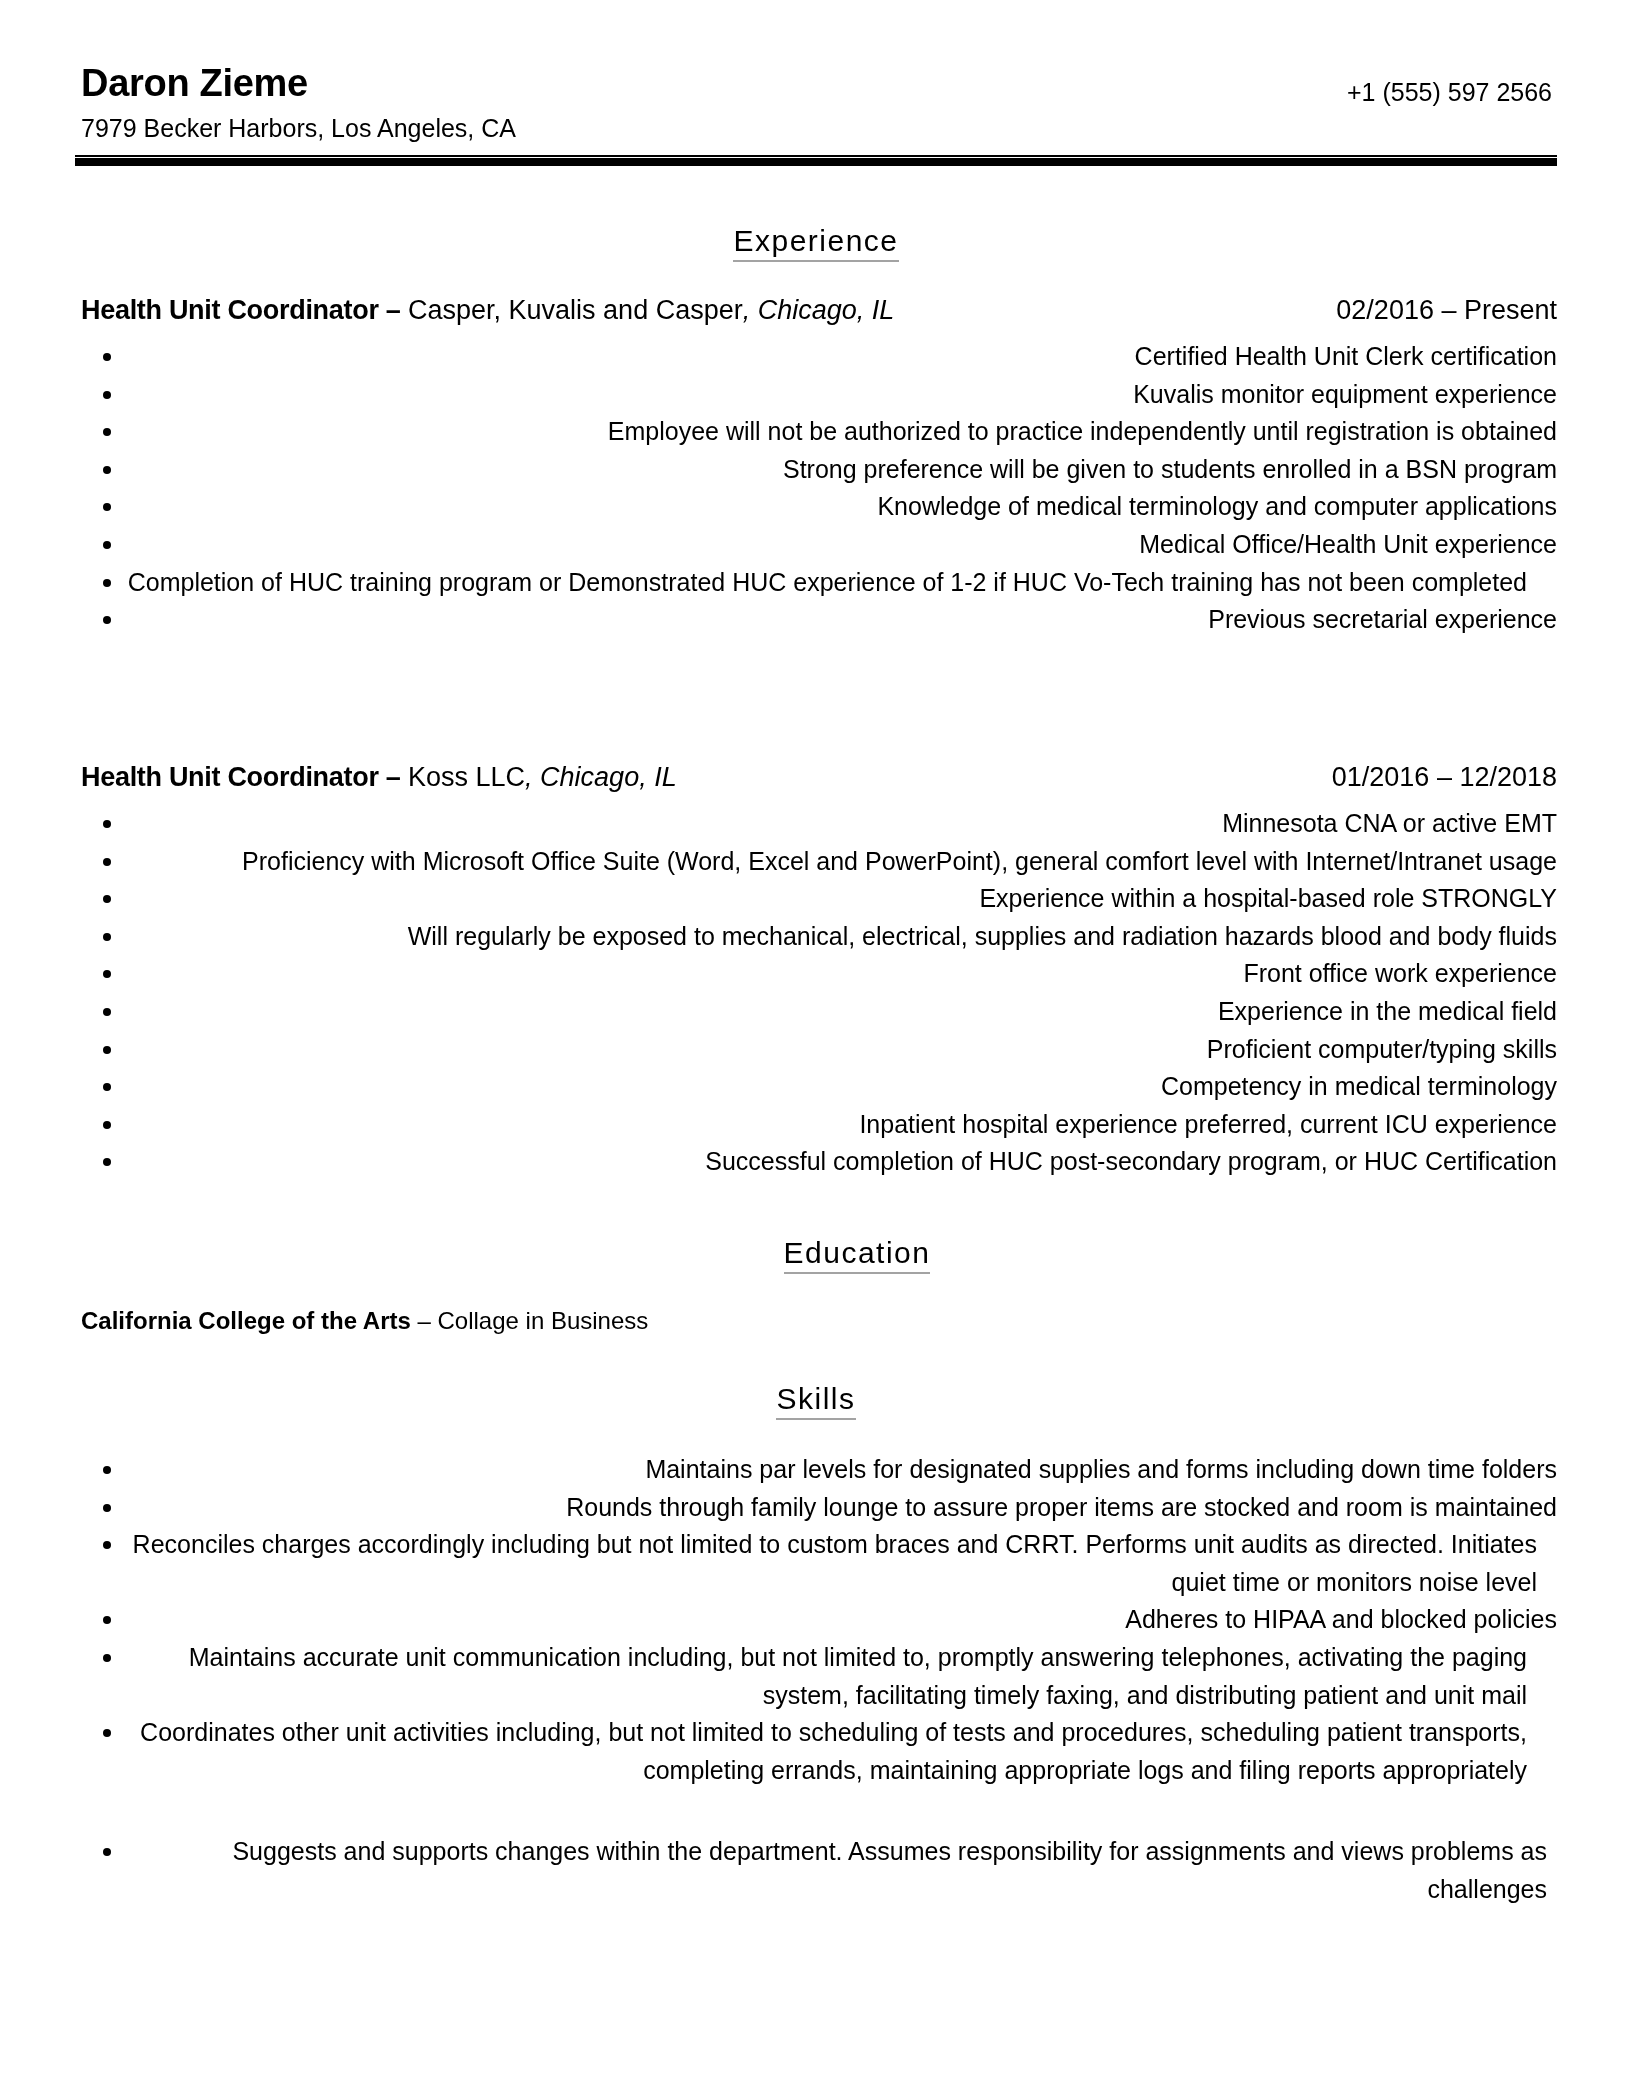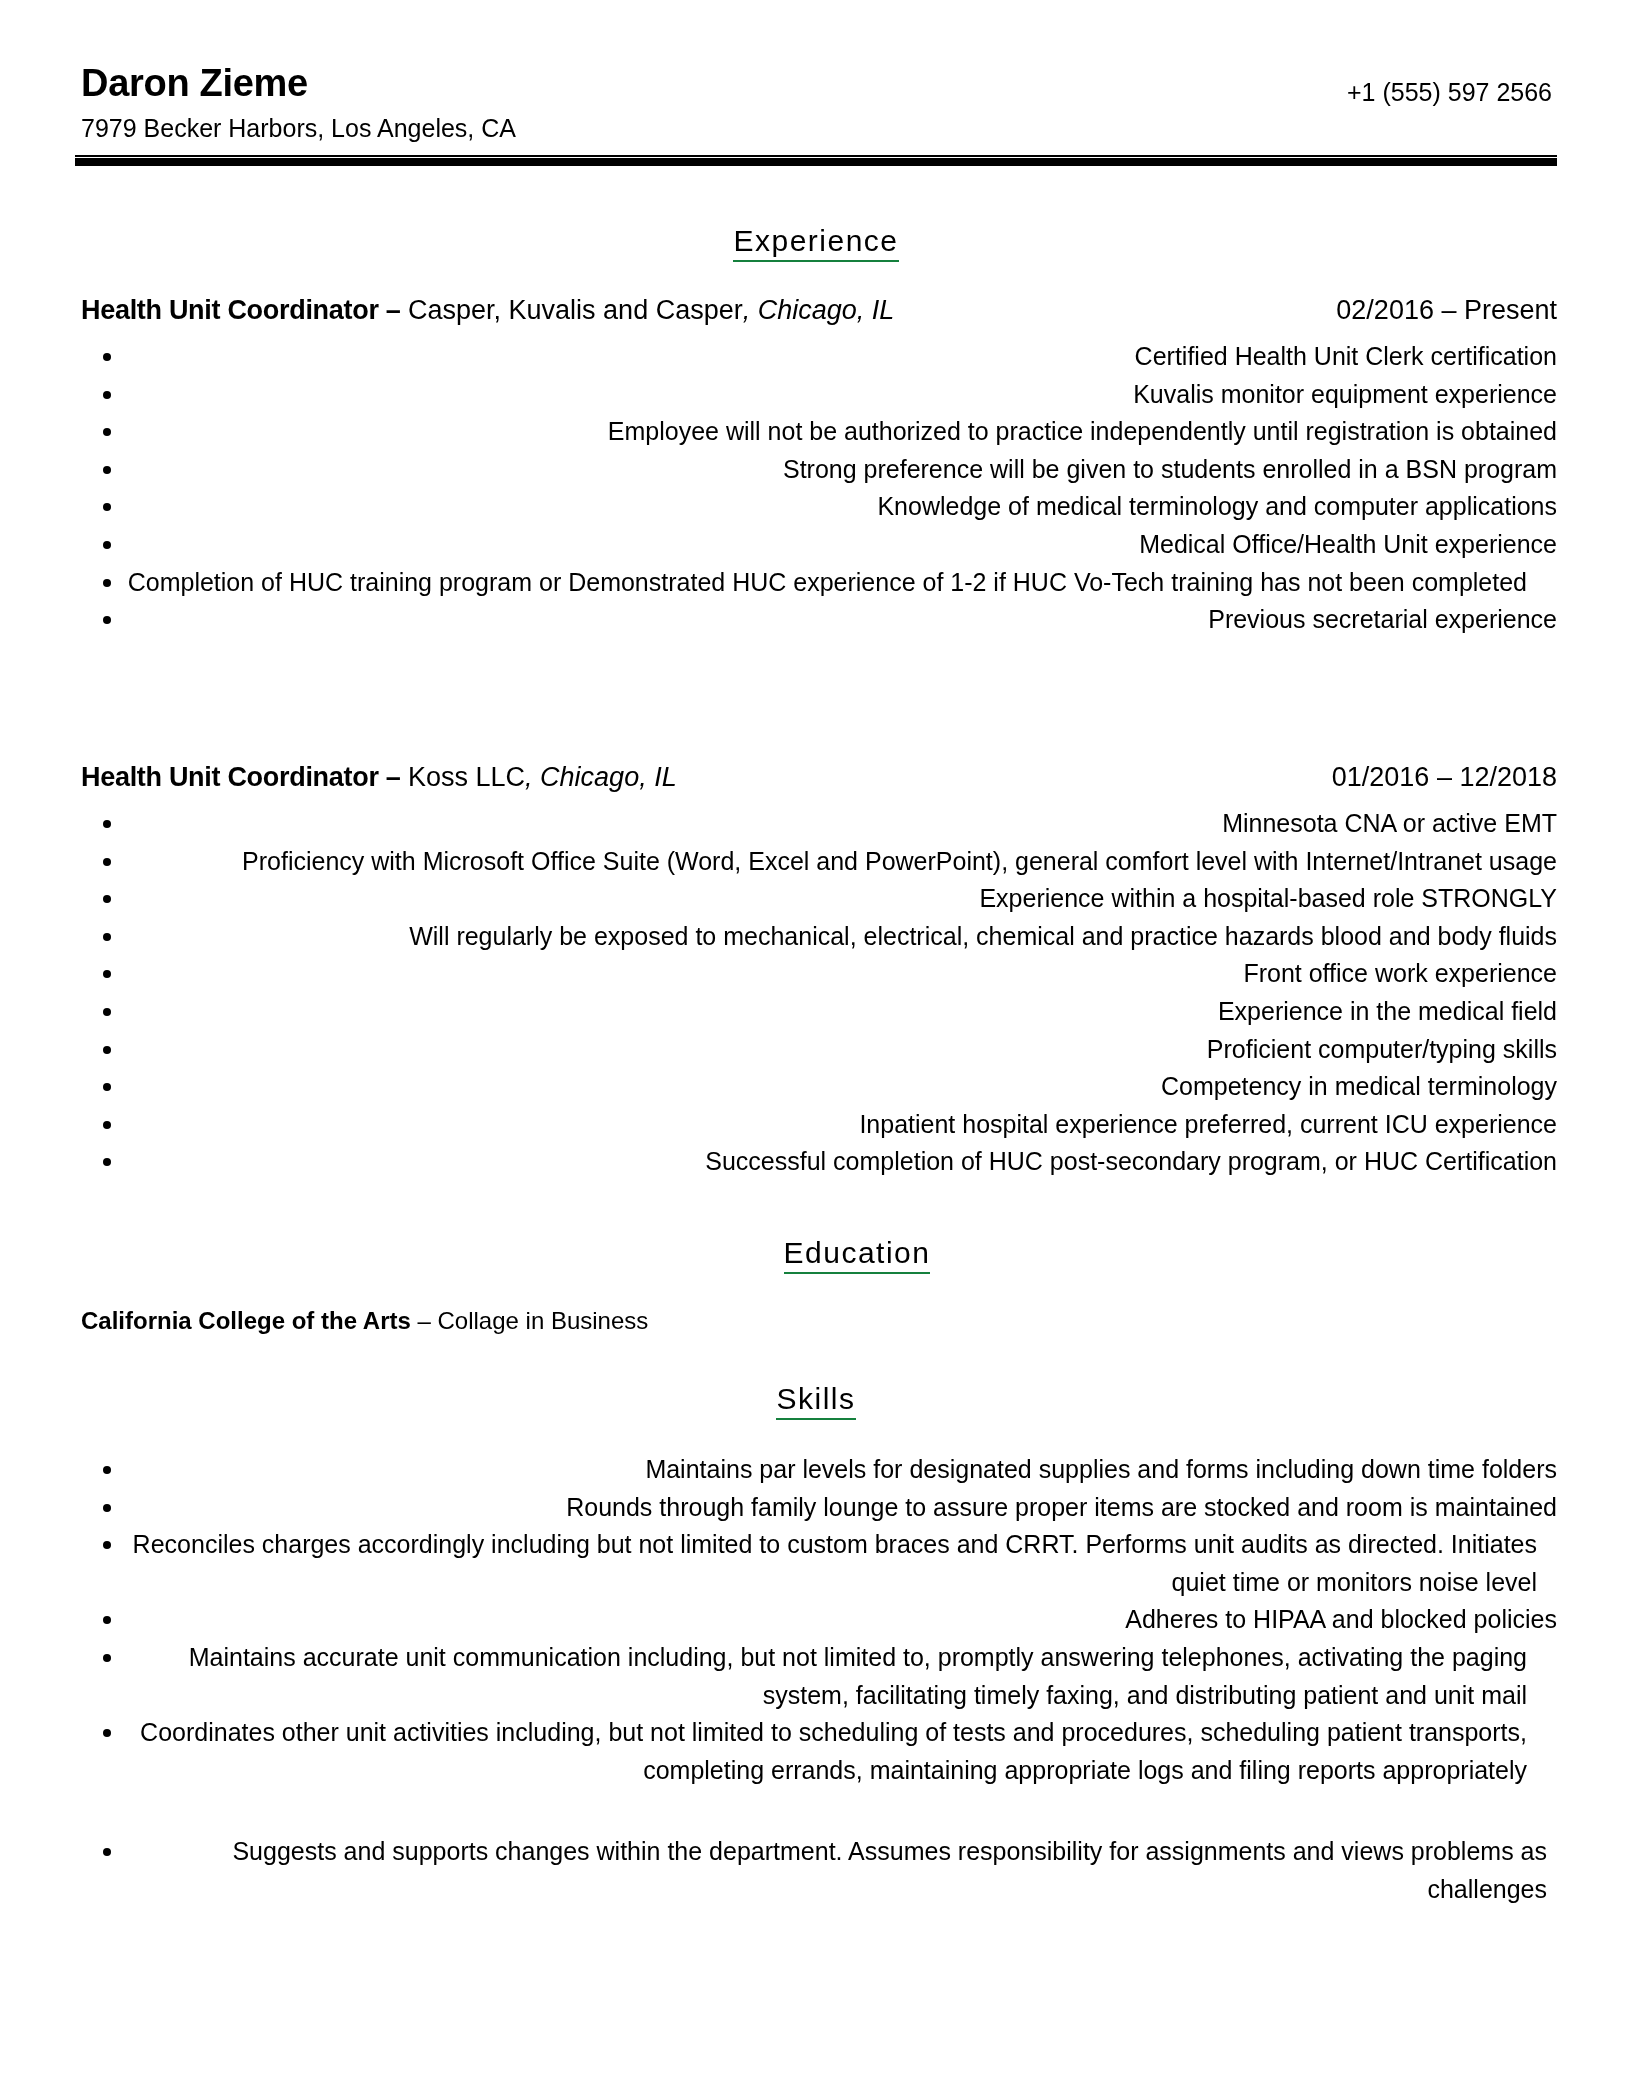--- a/index.html
+++ b/index.html
@@ -12,21 +12,21 @@
     .name { left: 81px; top: 62px; font-size: 38px; font-weight: bold; letter-spacing: -0.3px; }
     .address { left: 81px; top: 114px; font-size: 25px; }
     .phone { right: 80px; top: 78px; font-size: 25px; }
     .rule-thin { left: 75px; width: 1482px; top: 155px; height: 2px; background: #000; }
     .rule-thick { left: 75px; width: 1482px; top: 158px; height: 8px; background: #000; }
 
     .section-head {
       left: 0; width: 1632px; text-align: center; font-size: 30px; letter-spacing: 1.5px;
     }
     .section-head span {
-      display: inline-block; border-bottom: 2px solid #15803d; padding-bottom: 2px; line-height: 34px;
+      display: inline-block; border-bottom: 2px solid #a3a3a3; padding-bottom: 2px; line-height: 34px;
     }
 
     .job-head { left: 81px; font-size: 27px; }
     .job-head .title { font-weight: bold; letter-spacing: -0.3px; }
     .job-head .loc { font-style: italic; }
     .job-date { right: 75px; font-size: 27px; }
 
     ul.bullets {
       position: absolute; left: 127px; width: 1430px; margin: 0; padding: 0;
       list-style: none; font-size: 25px; line-height: 37.6px; text-align: right;
@@ -70,21 +70,21 @@
 
 <div class="abs job-head" style="top:762px;">
   <span class="title">Health Unit Coordinator –</span><span> Koss LLC</span><span class="loc">, Chicago, IL</span>
 </div>
 <div class="abs job-date" style="top:762px;">01/2016 – 12/2018</div>
 
 <ul class="bullets" style="top:805px;">
   <li>Minnesota CNA or active EMT</li>
   <li>Proficiency with Microsoft Office Suite (Word, Excel and PowerPoint), general comfort level with Internet/Intranet usage</li>
   <li>Experience within a hospital-based role STRONGLY</li>
-  <li>Will regularly be exposed to mechanical, electrical, chemical and practice hazards blood and body fluids</li>
+  <li>Will regularly be exposed to mechanical, electrical, supplies and radiation hazards blood and body fluids</li>
   <li>Front office work experience</li>
   <li>Experience in the medical field</li>
   <li>Proficient computer/typing skills</li>
   <li>Competency in medical terminology</li>
   <li>Inpatient hospital experience preferred, current ICU experience</li>
   <li>Successful completion of HUC post-secondary program, or HUC Certification</li>
 </ul>
 
 <div class="abs section-head" style="top:1236px;padding-left:41px;">
   <span>Education</span>

